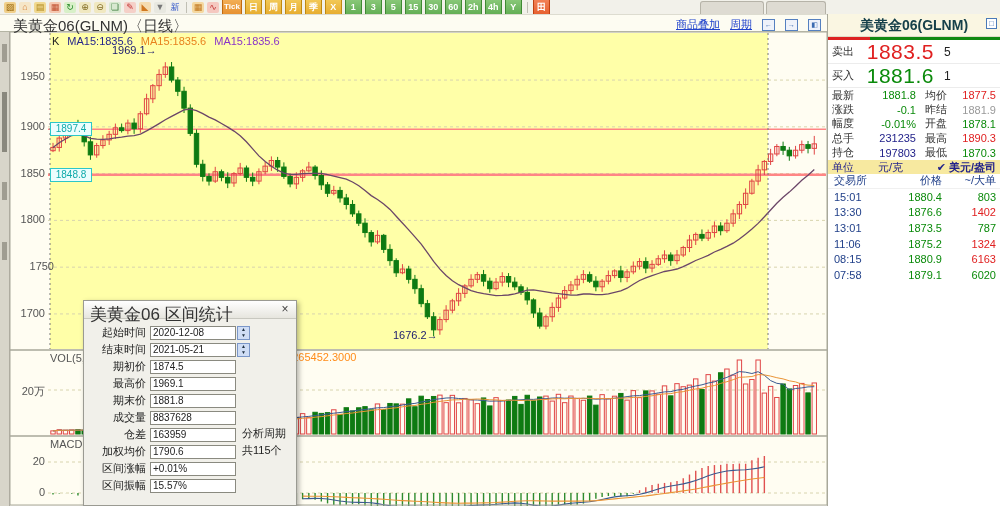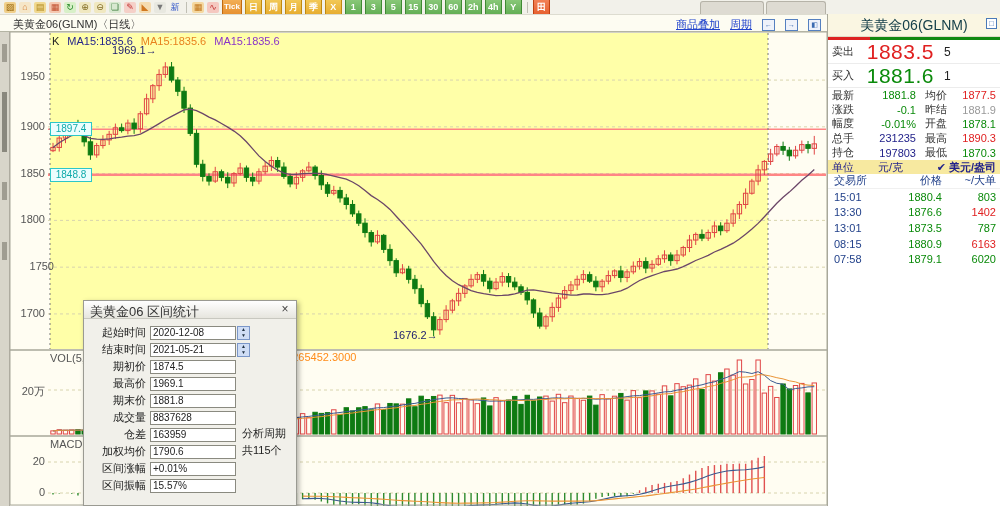--- a/index.html
+++ b/index.html
@@ -14,21 +14,21 @@
         color:#fff;text-align:center;line-height:12px;display:inline-block}
   .pbtn.yellow{background:linear-gradient(#f7d568,#e2a01e);box-shadow:inset 0 0 0 1px #c08a10}
   .pbtn.green{background:linear-gradient(#9ad489,#51a243);box-shadow:inset 0 0 0 1px #3f8a33}
   .pbtn.orange{background:linear-gradient(#f7bd68,#e2821e);box-shadow:inset 0 0 0 1px #c06a10}
   .pbtn.redb{background:linear-gradient(#f79068,#e2521e);box-shadow:inset 0 0 0 1px #c04010}
   .pane-tab{position:absolute;top:1px;height:12px;background:#dedbd2;border:1px solid #b6b3a8;
             border-bottom:none;border-radius:3px 3px 0 0;z-index:4}
   
   #subheader{position:absolute;left:0;top:14px;width:827px;height:18px;background:#fdfcf2;
              border-bottom:1px solid #b4b4a4;border-top:1px solid #dddcd0;box-sizing:border-box;z-index:4}
-  #sub-title{position:absolute;left:13px;top:2px;font-size:11px;color:#333}
+  #sub-title{position:absolute;left:13px;top:2px;font-size:15px;color:#333}
   #sub-right{position:absolute;right:6px;top:2px;display:flex;gap:10px;align-items:center}
   .hlink{font-size:11px;color:#2244cc;text-decoration:underline}
   .wicon{width:11px;height:10px;border:1px solid #5580c0;color:#3a6ab0;font-size:7px;line-height:10px;
          text-align:center;background:#eef2fa}
   
   #left-strip{position:absolute;left:0;top:32px;width:10px;height:474px;background:#d8d5ca;
               border-right:1px solid #aeaba0;box-sizing:border-box;z-index:3}
   #left-strip div{position:absolute;left:2px;width:5px;background:#a09d92}
   
   #overlay{position:absolute;left:0;top:0;width:827px;height:506px;z-index:2;pointer-events:none}
@@ -40,36 +40,36 @@
   #kma{position:absolute;left:52px;top:35px;font-size:11px;white-space:nowrap}
   #kma span{margin-right:8px}
   .kk{color:#222}.ma1{color:#25258c}.ma2{color:#e8821e}.ma3{color:#8a35c8}
   #vol-label{position:absolute;left:50px;top:352px;font-size:11px;color:#555}
   #vol-label2{position:absolute;left:283px;top:351px;font-size:11px;color:#ff8c1a}
   #macd-label{position:absolute;left:50px;top:438px;font-size:11px;color:#555}
   
   #dialog{position:absolute;left:83px;top:300px;width:214px;height:206px;background:#f1f0ea;
           border:1px solid #9a9a92;box-shadow:2px 2px 5px rgba(0,0,0,.3);z-index:10;box-sizing:border-box;overflow:hidden}
   #dlg-title{height:17px;background:linear-gradient(#ffffff,#e6e5de);border-bottom:1px solid #c8c8c0;position:relative}
-  #dlg-title-text{position:absolute;left:6px;top:2px;font-size:13px;color:#333}
+  #dlg-title-text{position:absolute;left:6px;top:2px;font-size:17px;color:#333}
   #dlg-close{position:absolute;right:5px;top:1px;font-size:12px;color:#444;width:12px;text-align:center}
   #dlg-rows{padding-top:5px}
   .dlg-row{display:flex;align-items:center;height:17px}
   .dlg-label{width:62px;text-align:right;font-size:11px;color:#222;margin-right:4px;white-space:nowrap}
   .dlg-input{width:80px;height:12px;background:#fff;border:1px solid #8a8a80;font-size:10px;color:#222;
              padding:0 2px;line-height:12px;white-space:nowrap;overflow:hidden}
   .spinner{width:13px;height:14px;margin-left:1px;background:#cfddf5;border:1px solid #7a96c8;
            display:flex;flex-direction:column;box-sizing:border-box}
   .spinner span{flex:1;font-size:5px;line-height:5px;text-align:center;color:#234}
   .side-note{position:absolute;left:158px;font-size:11px;color:#222;white-space:nowrap}
   
   #quote{position:absolute;left:827px;top:14px;width:173px;height:492px;background:#fff;
          border-left:1px solid #a8a89a;box-sizing:border-box;z-index:4}
   #q-header{height:22px;background:#faf6e2;position:relative;border-bottom:1px solid #e0dcc8}
-  #q-title{text-align:center;font-size:14px;font-weight:normal;color:#16404a;line-height:22px}
+  #q-title{text-align:center;font-size:14px;font-weight:bold;color:#16404a;line-height:22px}
   #q-max{position:absolute;right:3px;top:4px;width:11px;height:11px;border:1px solid #4a7ab8;color:#4a7ab8;
          font-size:8px;line-height:10px;text-align:center;background:#fff;box-sizing:border-box}
   #q-colorbar{height:3px;display:flex}
   #q-colorbar .red{width:42px;background:#dd2222}
   #q-colorbar .grn{flex:1;background:#118811}
   .ba-row{height:23px;border-bottom:1px solid #ececec;display:flex;align-items:center}
   .ba-label{font-size:11px;color:#333;width:28px;margin-left:4px}
   .ba-price{font-size:21px;width:74px;text-align:right;letter-spacing:.5px}
   .ba-qty{font-size:12px;color:#222;margin-left:10px}
   .st-row{height:14.4px;display:flex;align-items:center;font-size:11px}
@@ -819,20 +819,25 @@
         <span class="tr-t">13:30</span>
         <span class="tr-p">1876.6</span>
         <span class="tr-v c-red">1402</span>
       </div>
       <div class="tr-row">
         <span class="tr-t">13:01</span>
         <span class="tr-p">1873.5</span>
         <span class="tr-v c-green">787</span>
       </div>
       <div class="tr-row">
+        <span class="tr-t">11:06</span>
+        <span class="tr-p">1875.2</span>
+        <span class="tr-v c-red">1324</span>
+      </div>
+      <div class="tr-row">
         <span class="tr-t">08:15</span>
         <span class="tr-p">1880.9</span>
         <span class="tr-v c-red">6163</span>
       </div>
       <div class="tr-row">
         <span class="tr-t">07:58</span>
         <span class="tr-p">1879.1</span>
         <span class="tr-v c-green">6020</span>
       </div>
     </div>

